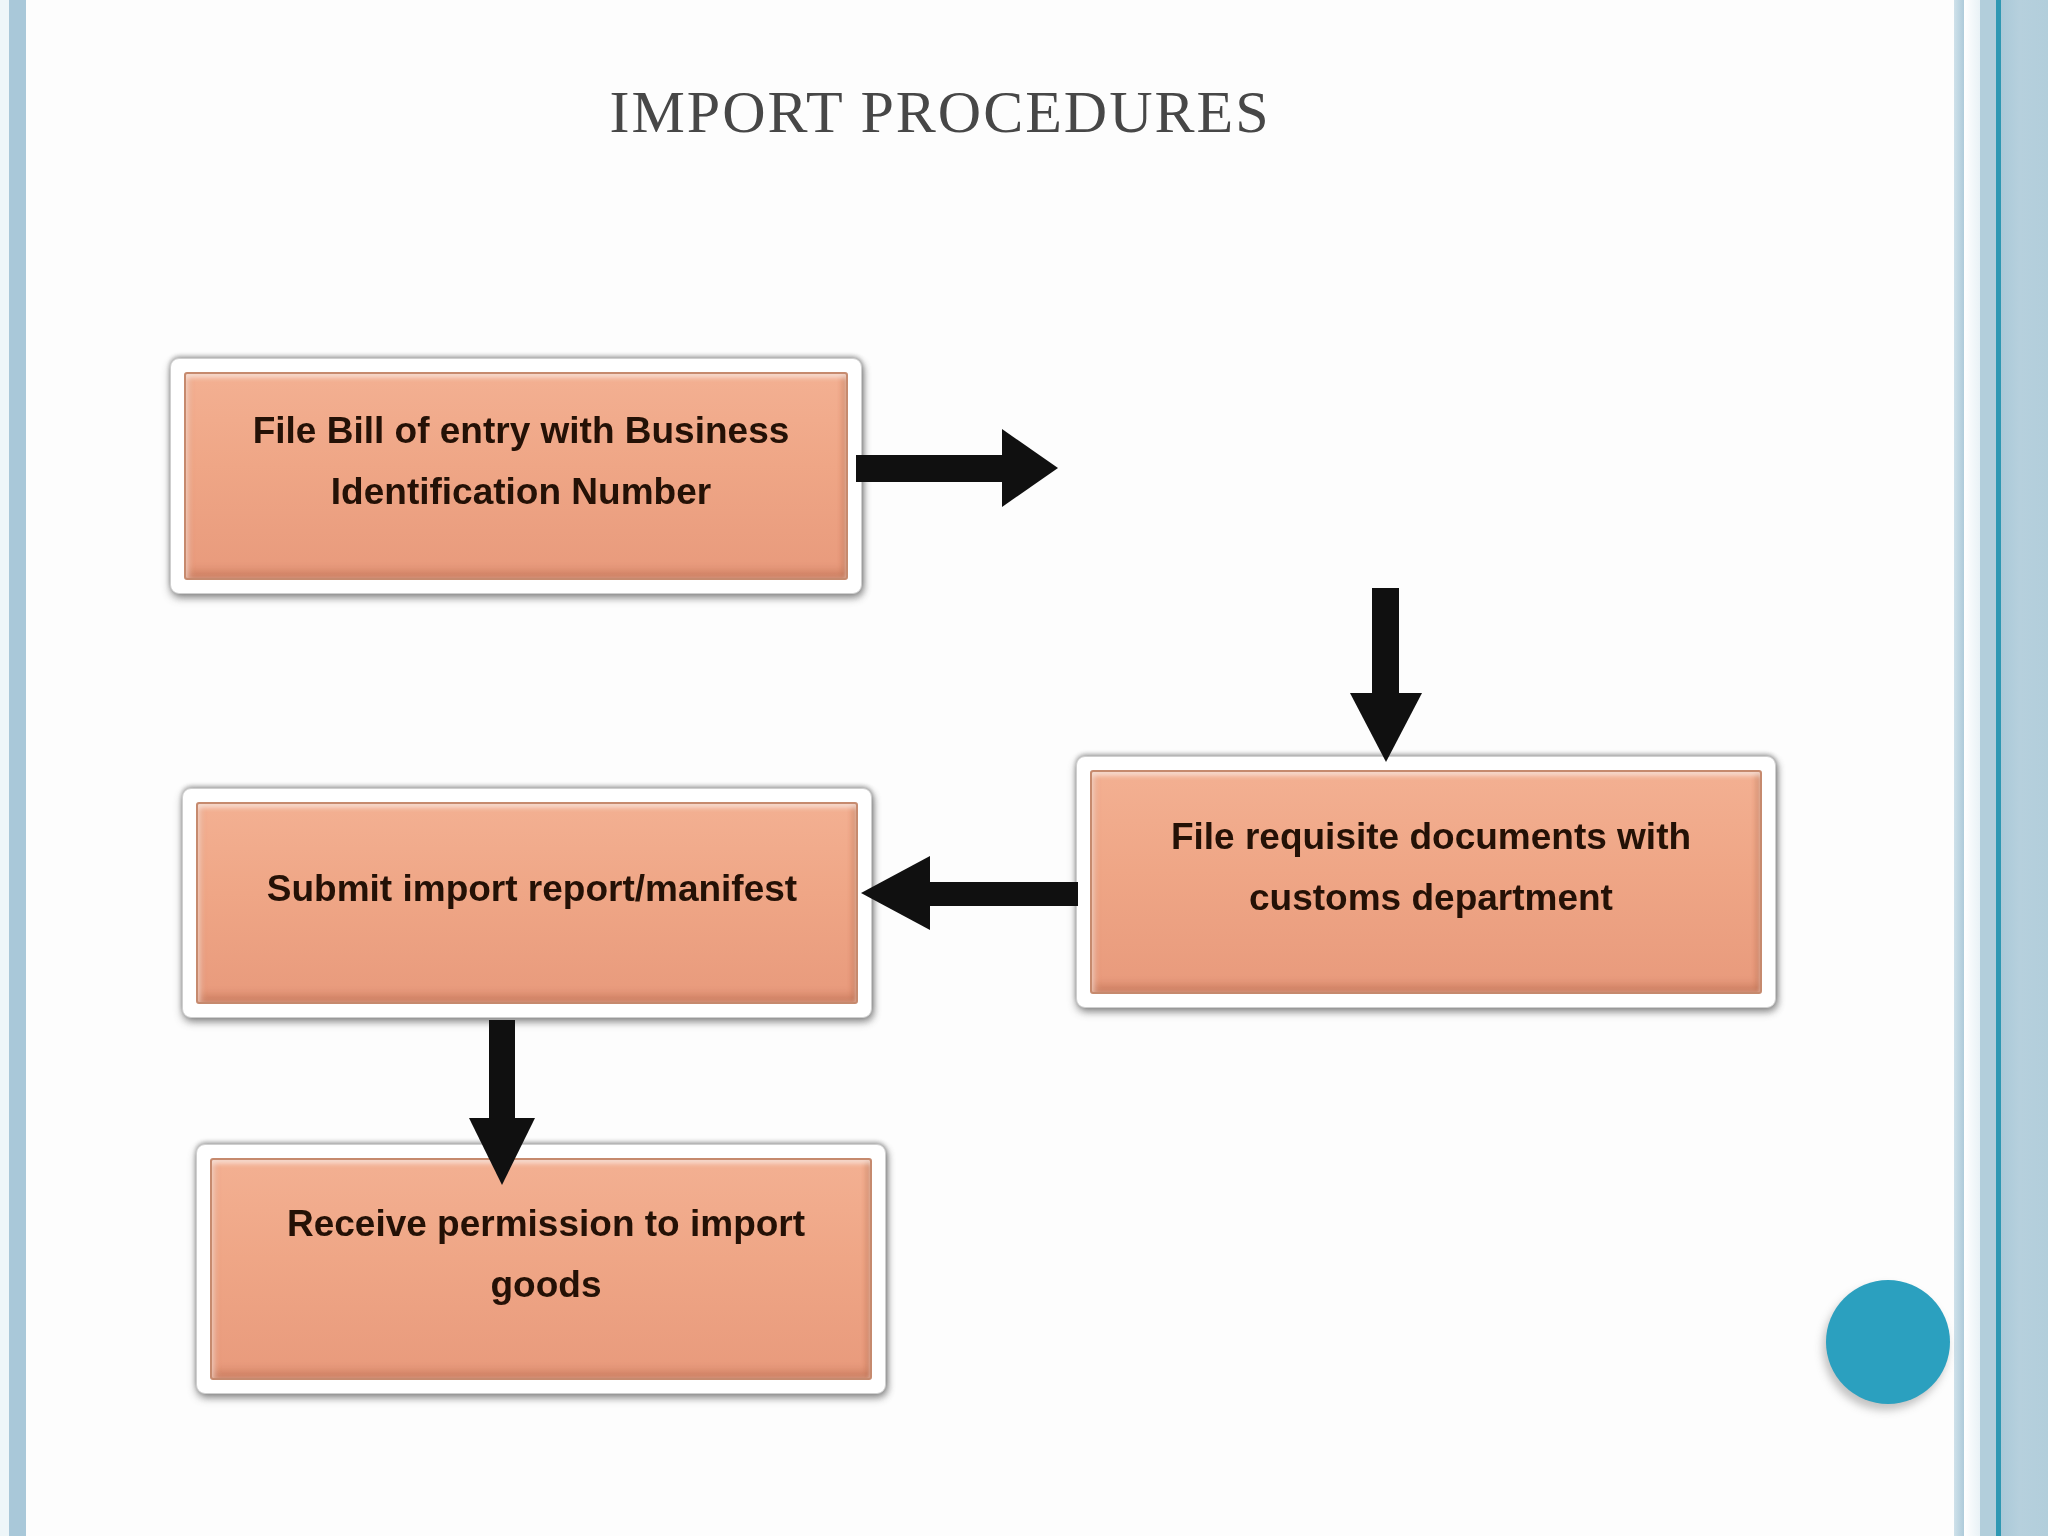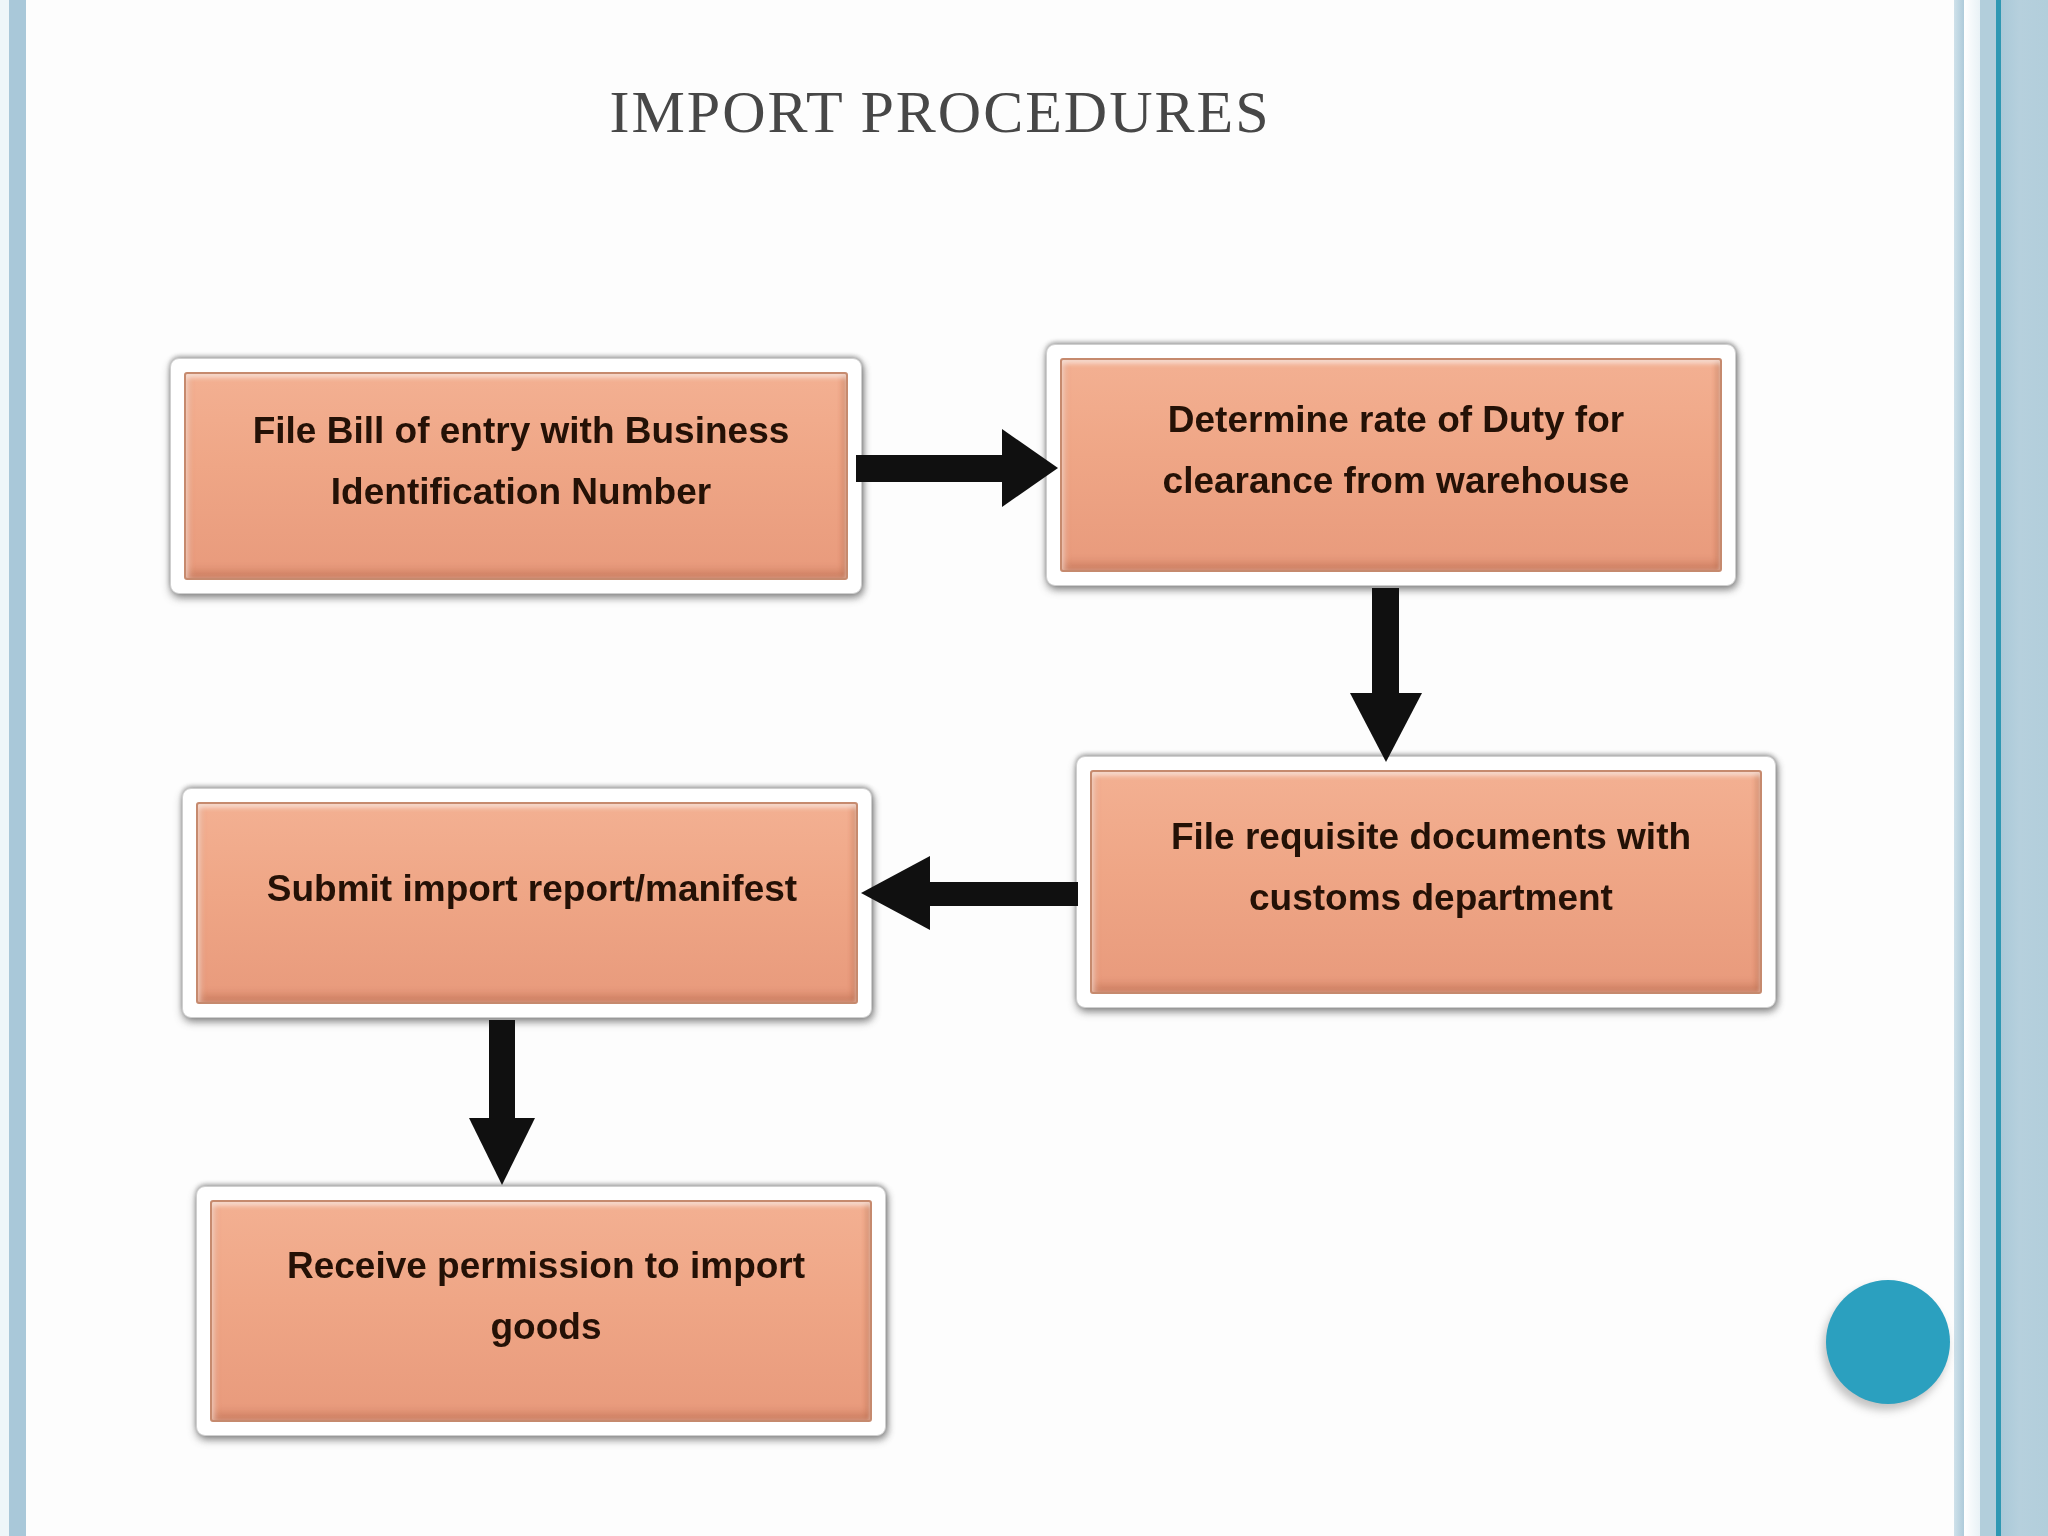--- a/index.html
+++ b/index.html
@@ -66,33 +66,30 @@
     <div class="bar-right-accent" style="left:16px"></div>
     <div class="bar-right-shade" style="left:21px"></div>
   </div>
 
   <div class="title">IMPORT PROCEDURES</div>
 
   <div class="node" style="left:170px;top:358px;width:692px;height:236px">
     <div class="node-inner">File Bill of entry with Business Identification Number</div>
   </div>
 
-  <div class="node" style="left:1046px;top:344px;width:690px;height:242px">
-    <div class="node-inner">Determine rate of Duty for clearance from warehouse</div>
-  </div>
 
   <div class="node" style="left:182px;top:788px;width:690px;height:230px">
     <div class="node-inner">Submit import report/manifest</div>
   </div>
 
   <div class="node" style="left:1076px;top:756px;width:700px;height:252px">
     <div class="node-inner">File requisite documents with customs department</div>
   </div>
 
-  <div class="node" style="left:196px;top:1186px;width:690px;height:250px">
+  <div class="node" style="left:196px;top:1144px;width:690px;height:250px">
     <div class="node-inner">Receive permission to import goods</div>
   </div>
 
   <div>
     <div class="shaft" style="left:856px;top:455px;width:146px;height:27px"></div>
     <div class="tri tri-right" style="left:1002px;top:429px"></div>
   </div>
 
   <div>
     <div class="shaft" style="left:1372px;top:588px;width:27px;height:106px"></div>

